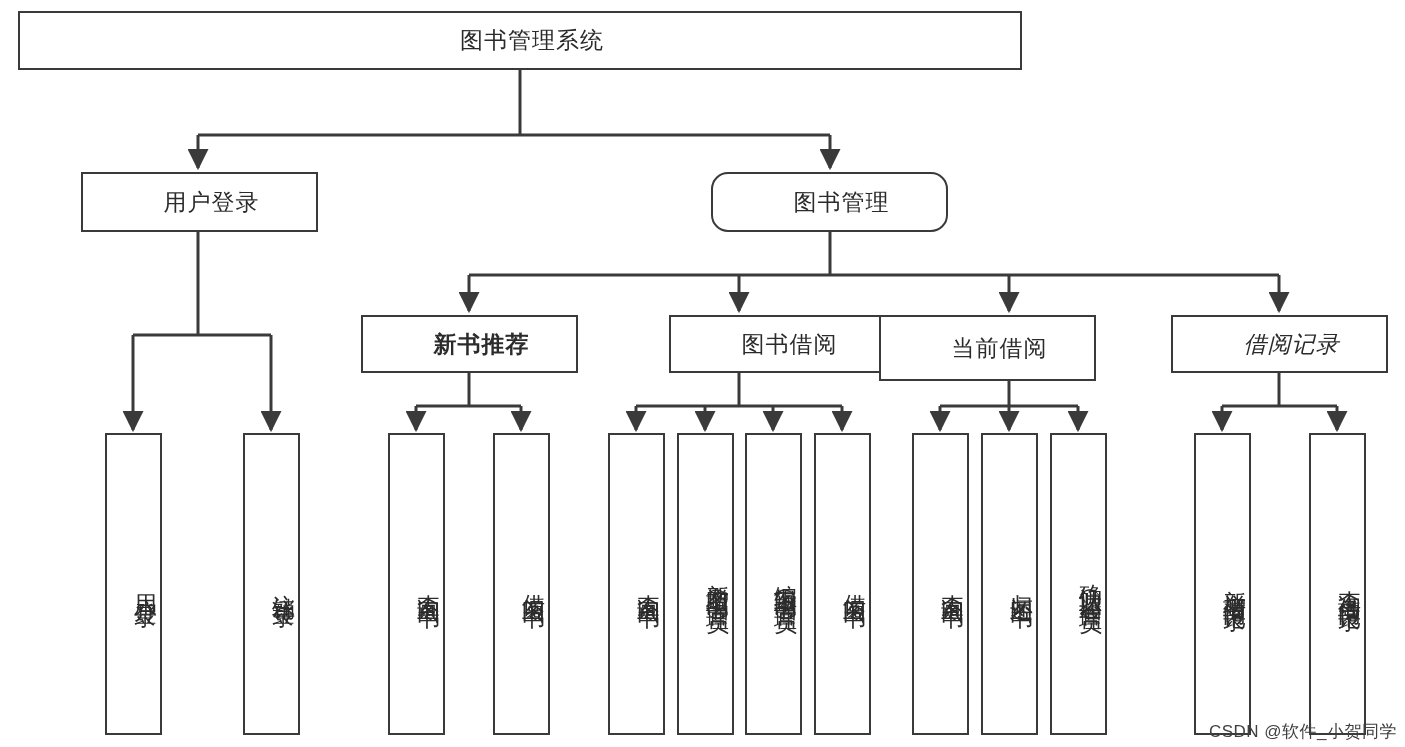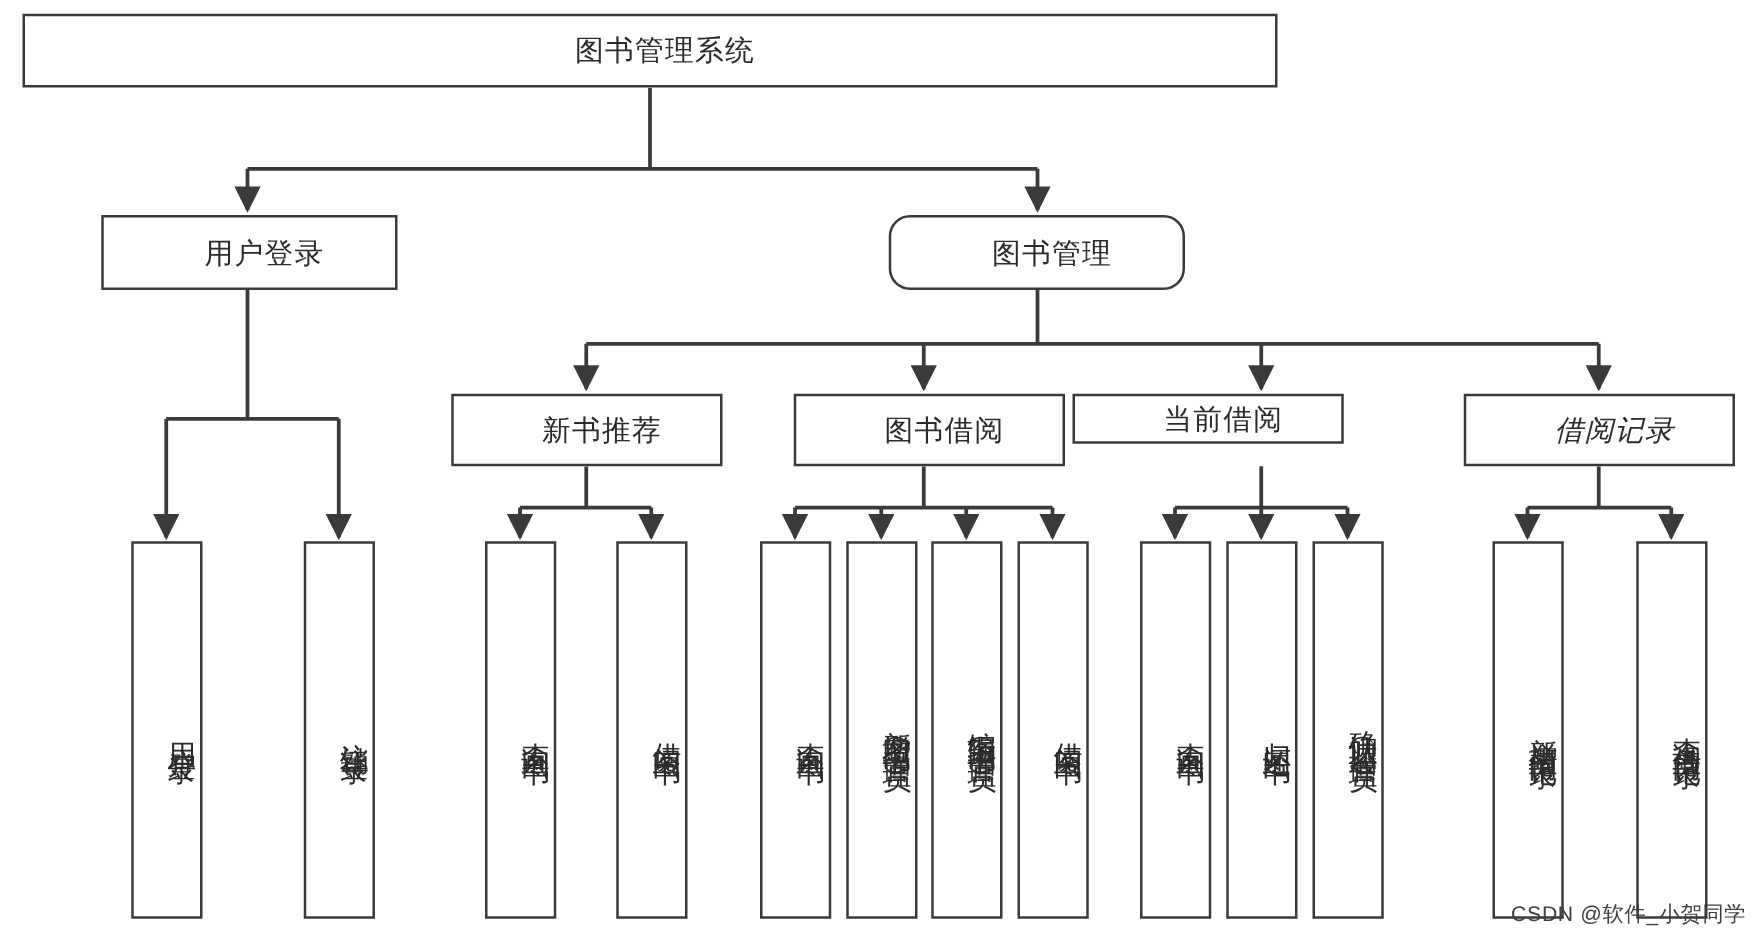--- a/index.html
+++ b/index.html
@@ -119,27 +119,27 @@
     <span>图书管理系统</span>
   </div>
 
   <div class="node horiz" style="left:81px; top:172px; width:237px; height:60px;">
     <span>用户登录</span>
   </div>
   <div class="node horiz" style="left:711px; top:172px; width:237px; height:60px;border-radius:17px;">
     <span>图书管理</span>
   </div>
 
-  <div class="node horiz" style="left:361px; top:315px; width:217px; height:58px;">
+  <div class="node horiz" style="left:361px; top:315px; width:217px; height:58px;font-weight:bold;">
     <span>新书推荐</span>
   </div>
-  <div class="node horiz" style="left:635px; top:315px; width:217px; height:58px;">
+  <div class="node horiz" style="left:669px; top:315px; width:217px; height:58px;">
     <span>图书借阅</span>
   </div>
-  <div class="node horiz" style="left:858px; top:315px; width:217px; height:40px;">
+  <div class="node horiz" style="left:879px; top:315px; width:217px; height:66px;">
     <span>当前借阅</span>
   </div>
   <div class="node horiz" style="left:1171px; top:315px; width:217px; height:58px;font-style:italic;">
     <span>借阅记录</span>
   </div>
 
   <div class="node leaf" style="left:105px; top:433px; width:57px; height:302px;">
     <span class="vtext">用户登录</span>
   </div>
   <div class="node leaf" style="left:243px; top:433px; width:57px; height:302px;">

